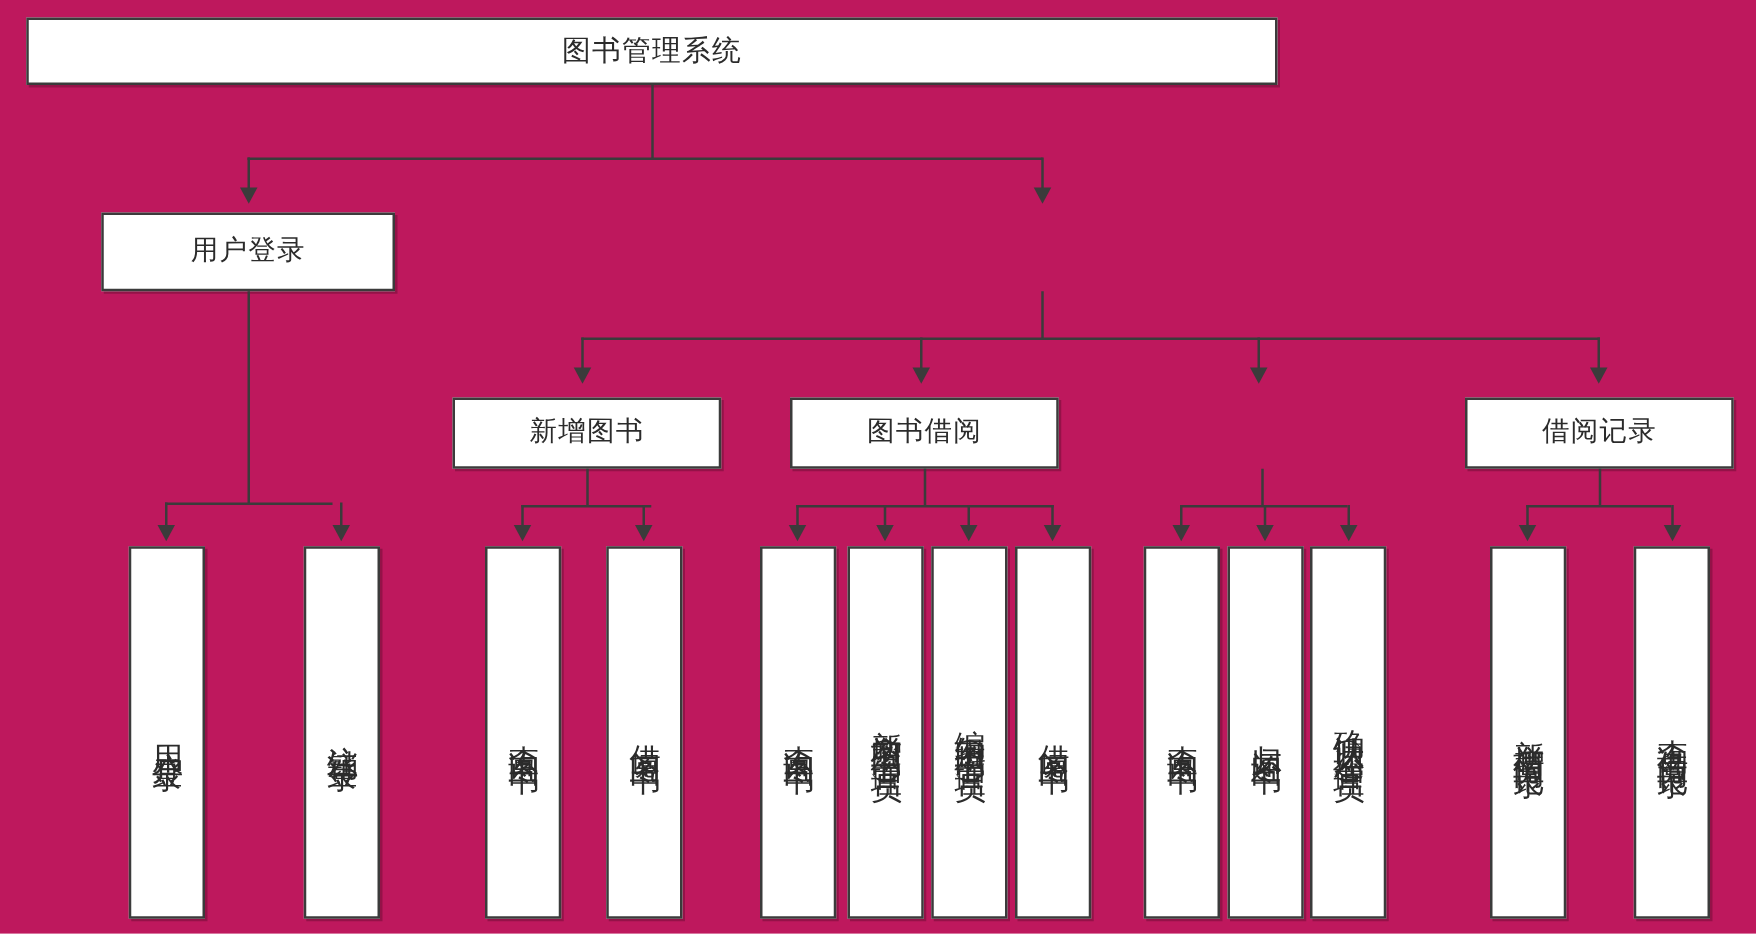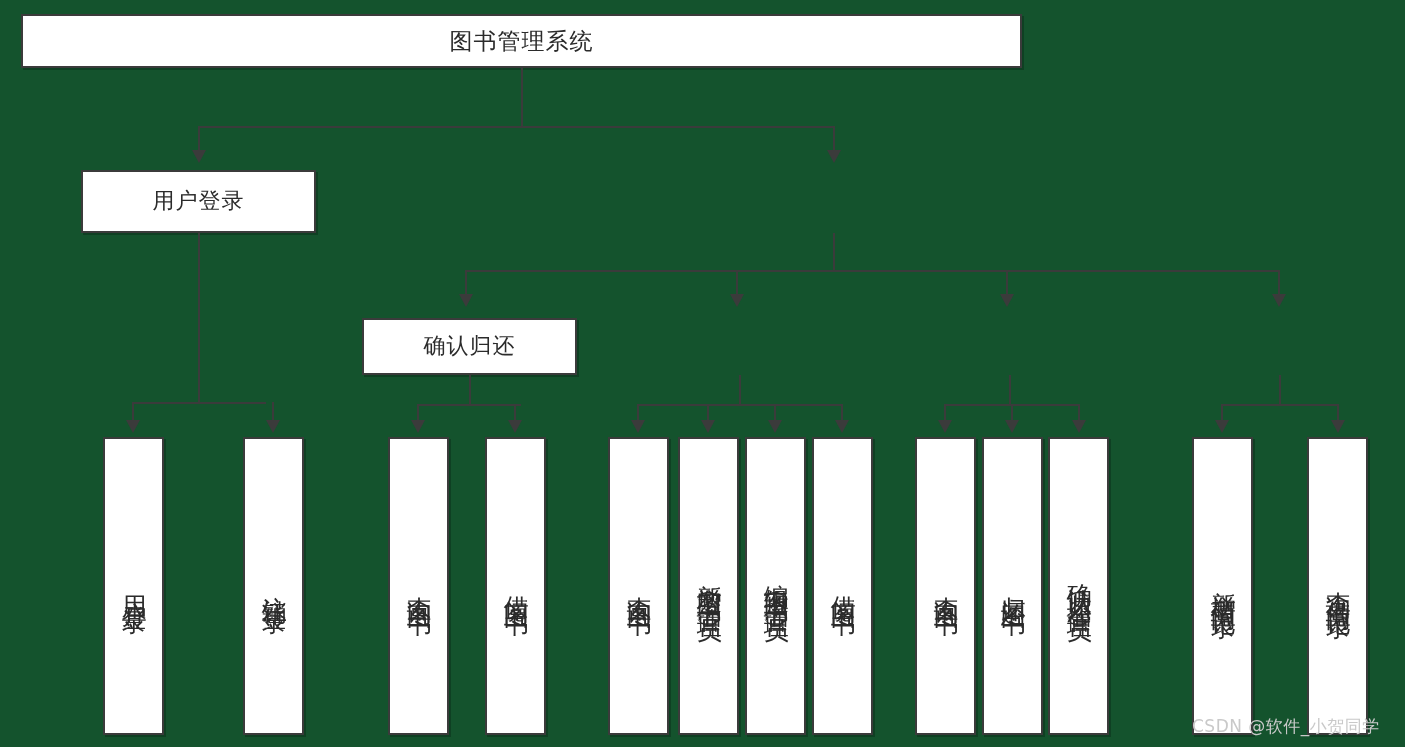--- a/index.html
+++ b/index.html
@@ -5,21 +5,21 @@
 <style>
   html,body{margin:0;padding:0;background:#ffffff;}
   body{
     font-family:"DejaVu Sans","Liberation Sans",sans-serif;
     -webkit-font-smoothing:antialiased;
   }
   #canvas{
     position:relative;
     width:1405px;
     height:747px;
-    background:#14532d;
+    background:#be185d;
     overflow:hidden;
   }
   
   .box{
     position:absolute;
     box-sizing:border-box;
     background:#ffffff;
     border:2px solid #3b3b3b;
     display:flex;
     align-items:center;
@@ -111,21 +111,27 @@
   <div class="vline" style="left:465px;top:270px;height:26px;"></div>
   <div class="arrow" style="left:459px;top:294px;"></div>
   <div class="vline" style="left:736px;top:270px;height:26px;"></div>
   <div class="arrow" style="left:730px;top:294px;"></div>
   <div class="vline" style="left:1006px;top:270px;height:26px;"></div>
   <div class="arrow" style="left:1000px;top:294px;"></div>
   <div class="vline" style="left:1278px;top:270px;height:26px;"></div>
   <div class="arrow" style="left:1272px;top:294px;"></div>
 
   <div class="box h" style="left:362px;top:318px;width:215px;height:57px;">
-    <span class="lbl">确认归还</span>
+    <span class="lbl">新增图书</span>
+  </div>
+  <div class="box h" style="left:632px;top:318px;width:215px;height:57px;">
+    <span class="lbl">图书借阅</span>
+  </div>
+  <div class="box h" style="left:1172px;top:318px;width:215px;height:57px;">
+    <span class="lbl">借阅记录</span>
   </div>
 
   <div class="vline" style="left:469px;top:375px;height:30px;"></div>
   <div class="hline" style="left:417px;top:404px;width:104px;"></div>
   <div class="vline" style="left:417px;top:404px;height:18px;"></div>
   <div class="arrow" style="left:411px;top:420px;"></div>
   <div class="vline" style="left:514px;top:404px;height:18px;"></div>
   <div class="arrow" style="left:508px;top:420px;"></div>
 
   <div class="vline" style="left:739px;top:375px;height:30px;"></div>
@@ -192,15 +198,14 @@
     <span class="lbl">确认归还（管理员）</span>
   </div>
 
   <div class="box v" style="left:1192px;top:437px;width:61px;height:298px;">
     <span class="lbl">新增借阅记录</span>
   </div>
   <div class="box v" style="left:1307px;top:437px;width:61px;height:298px;">
     <span class="lbl">查询借阅记录</span>
   </div>
 
-  <div id="watermark" style="left:1192px;top:715px;">CSDN @软件_小贺同学</div>
 
 </div>
 
 </body></html>

